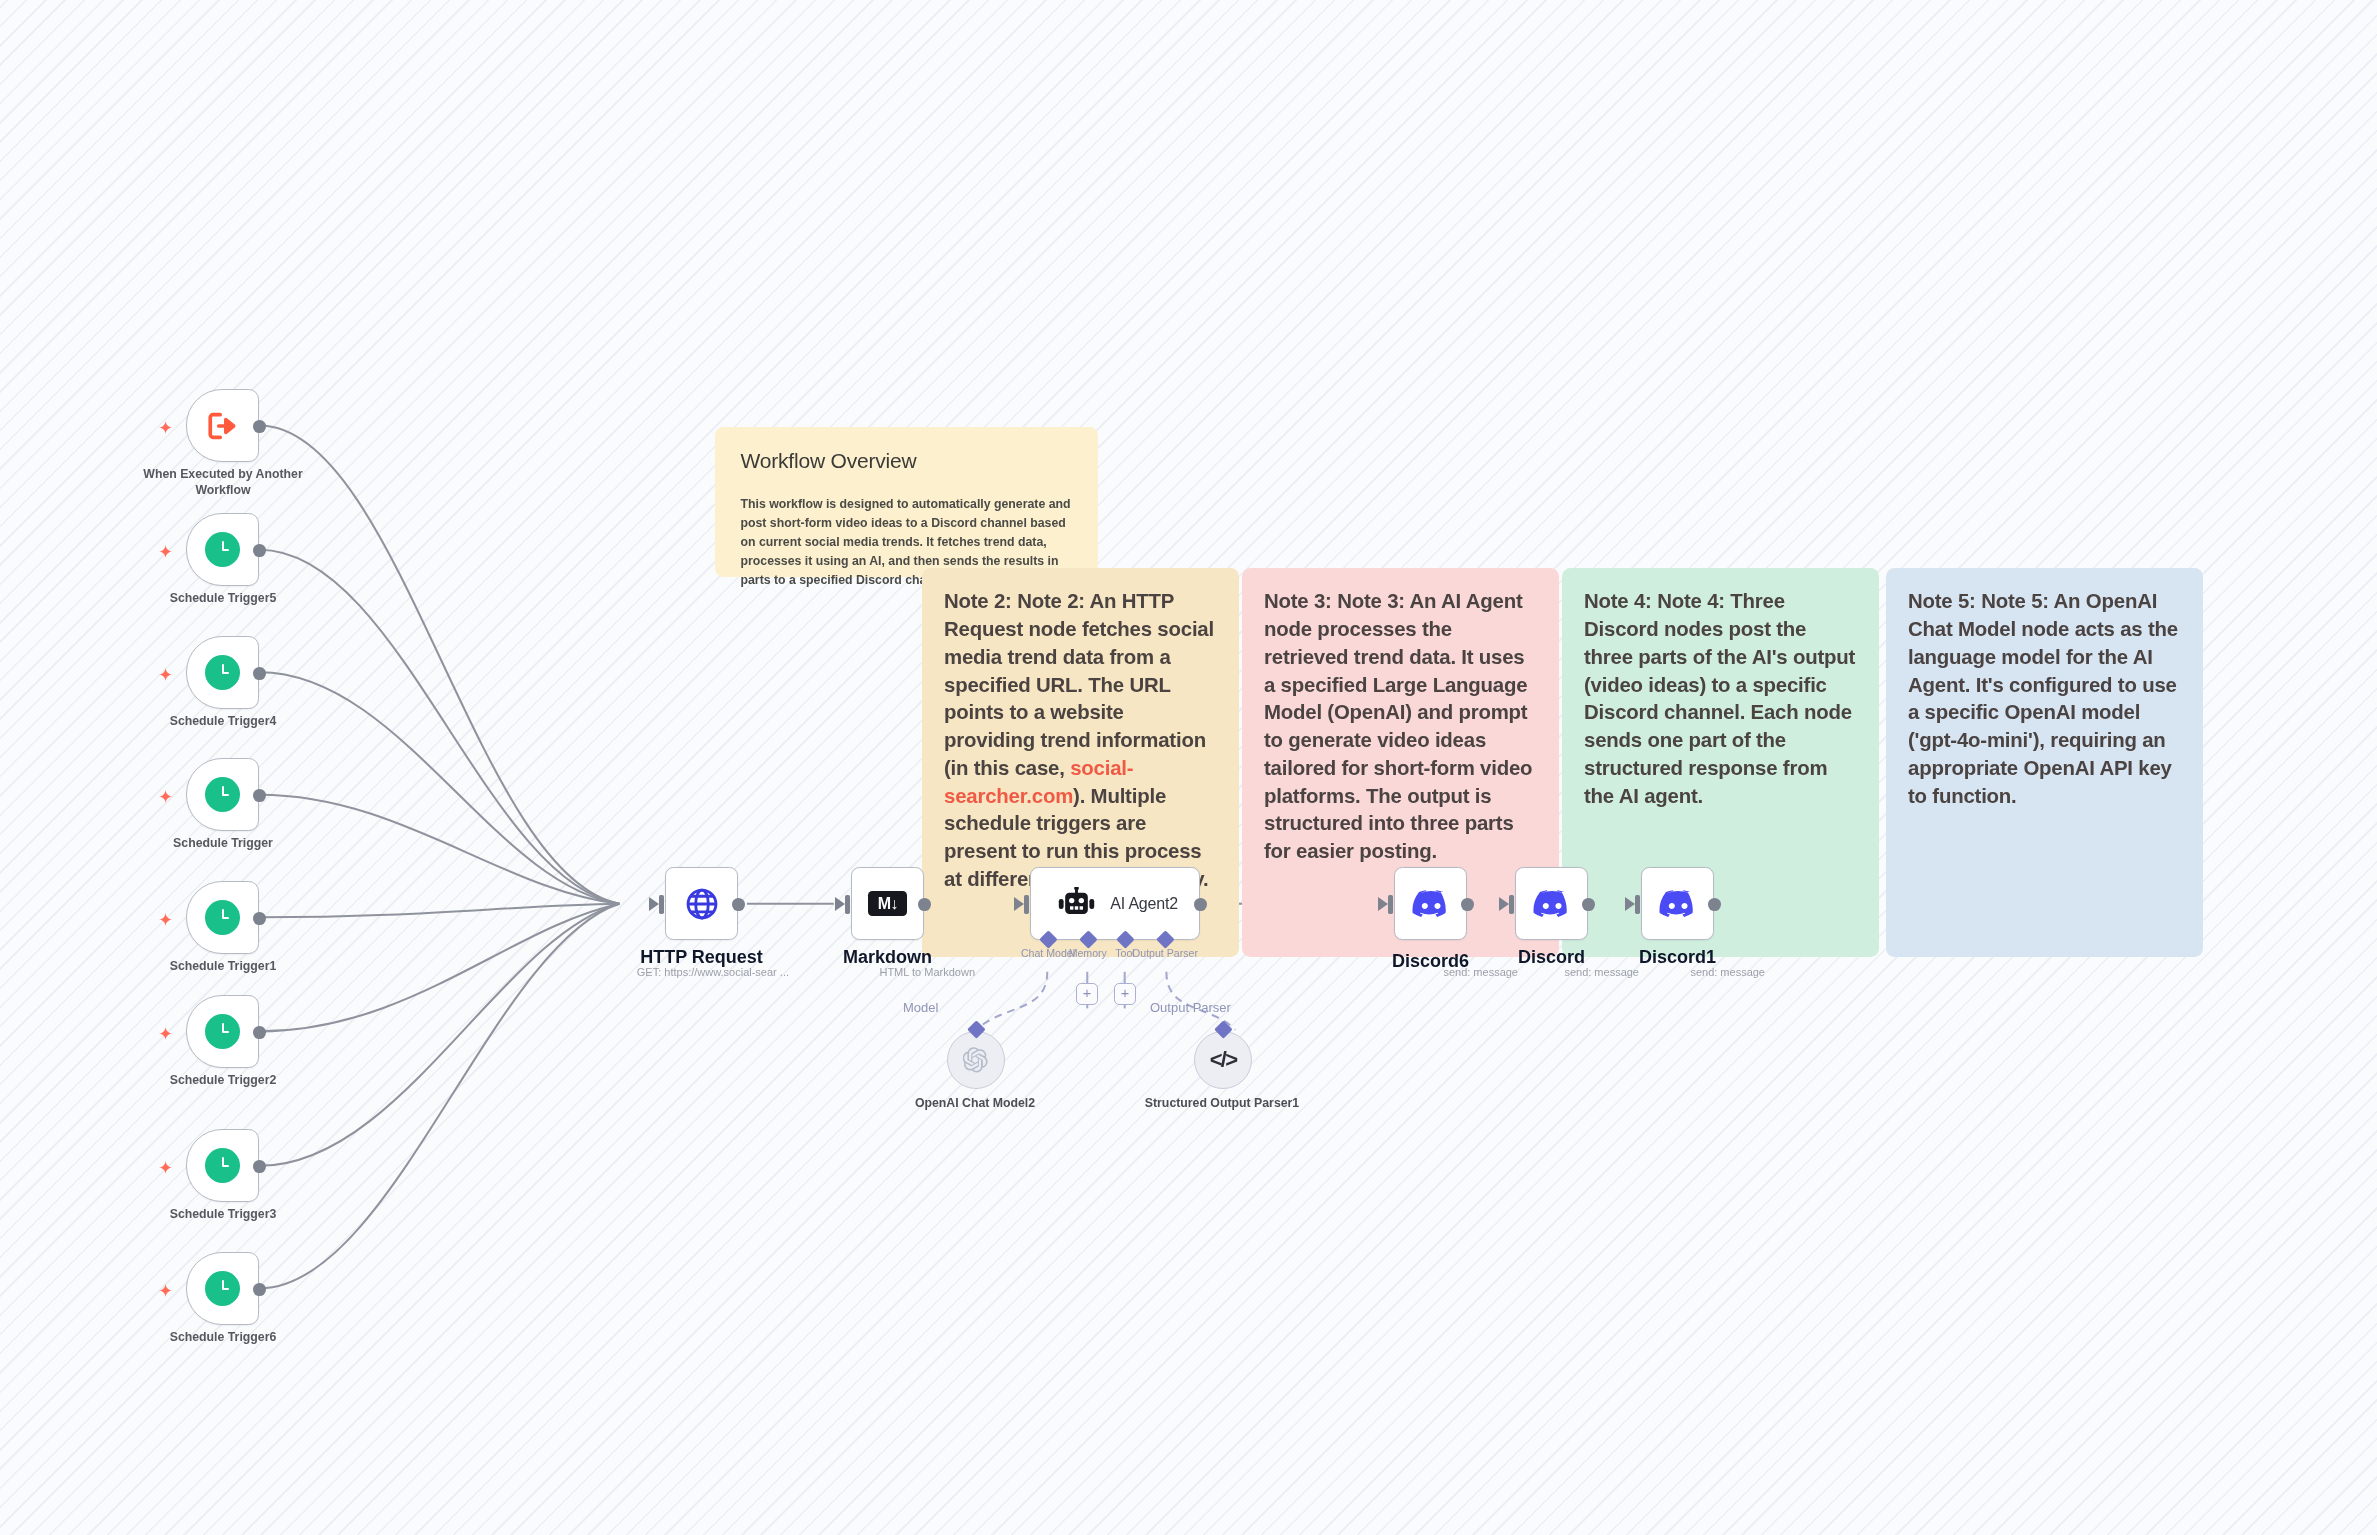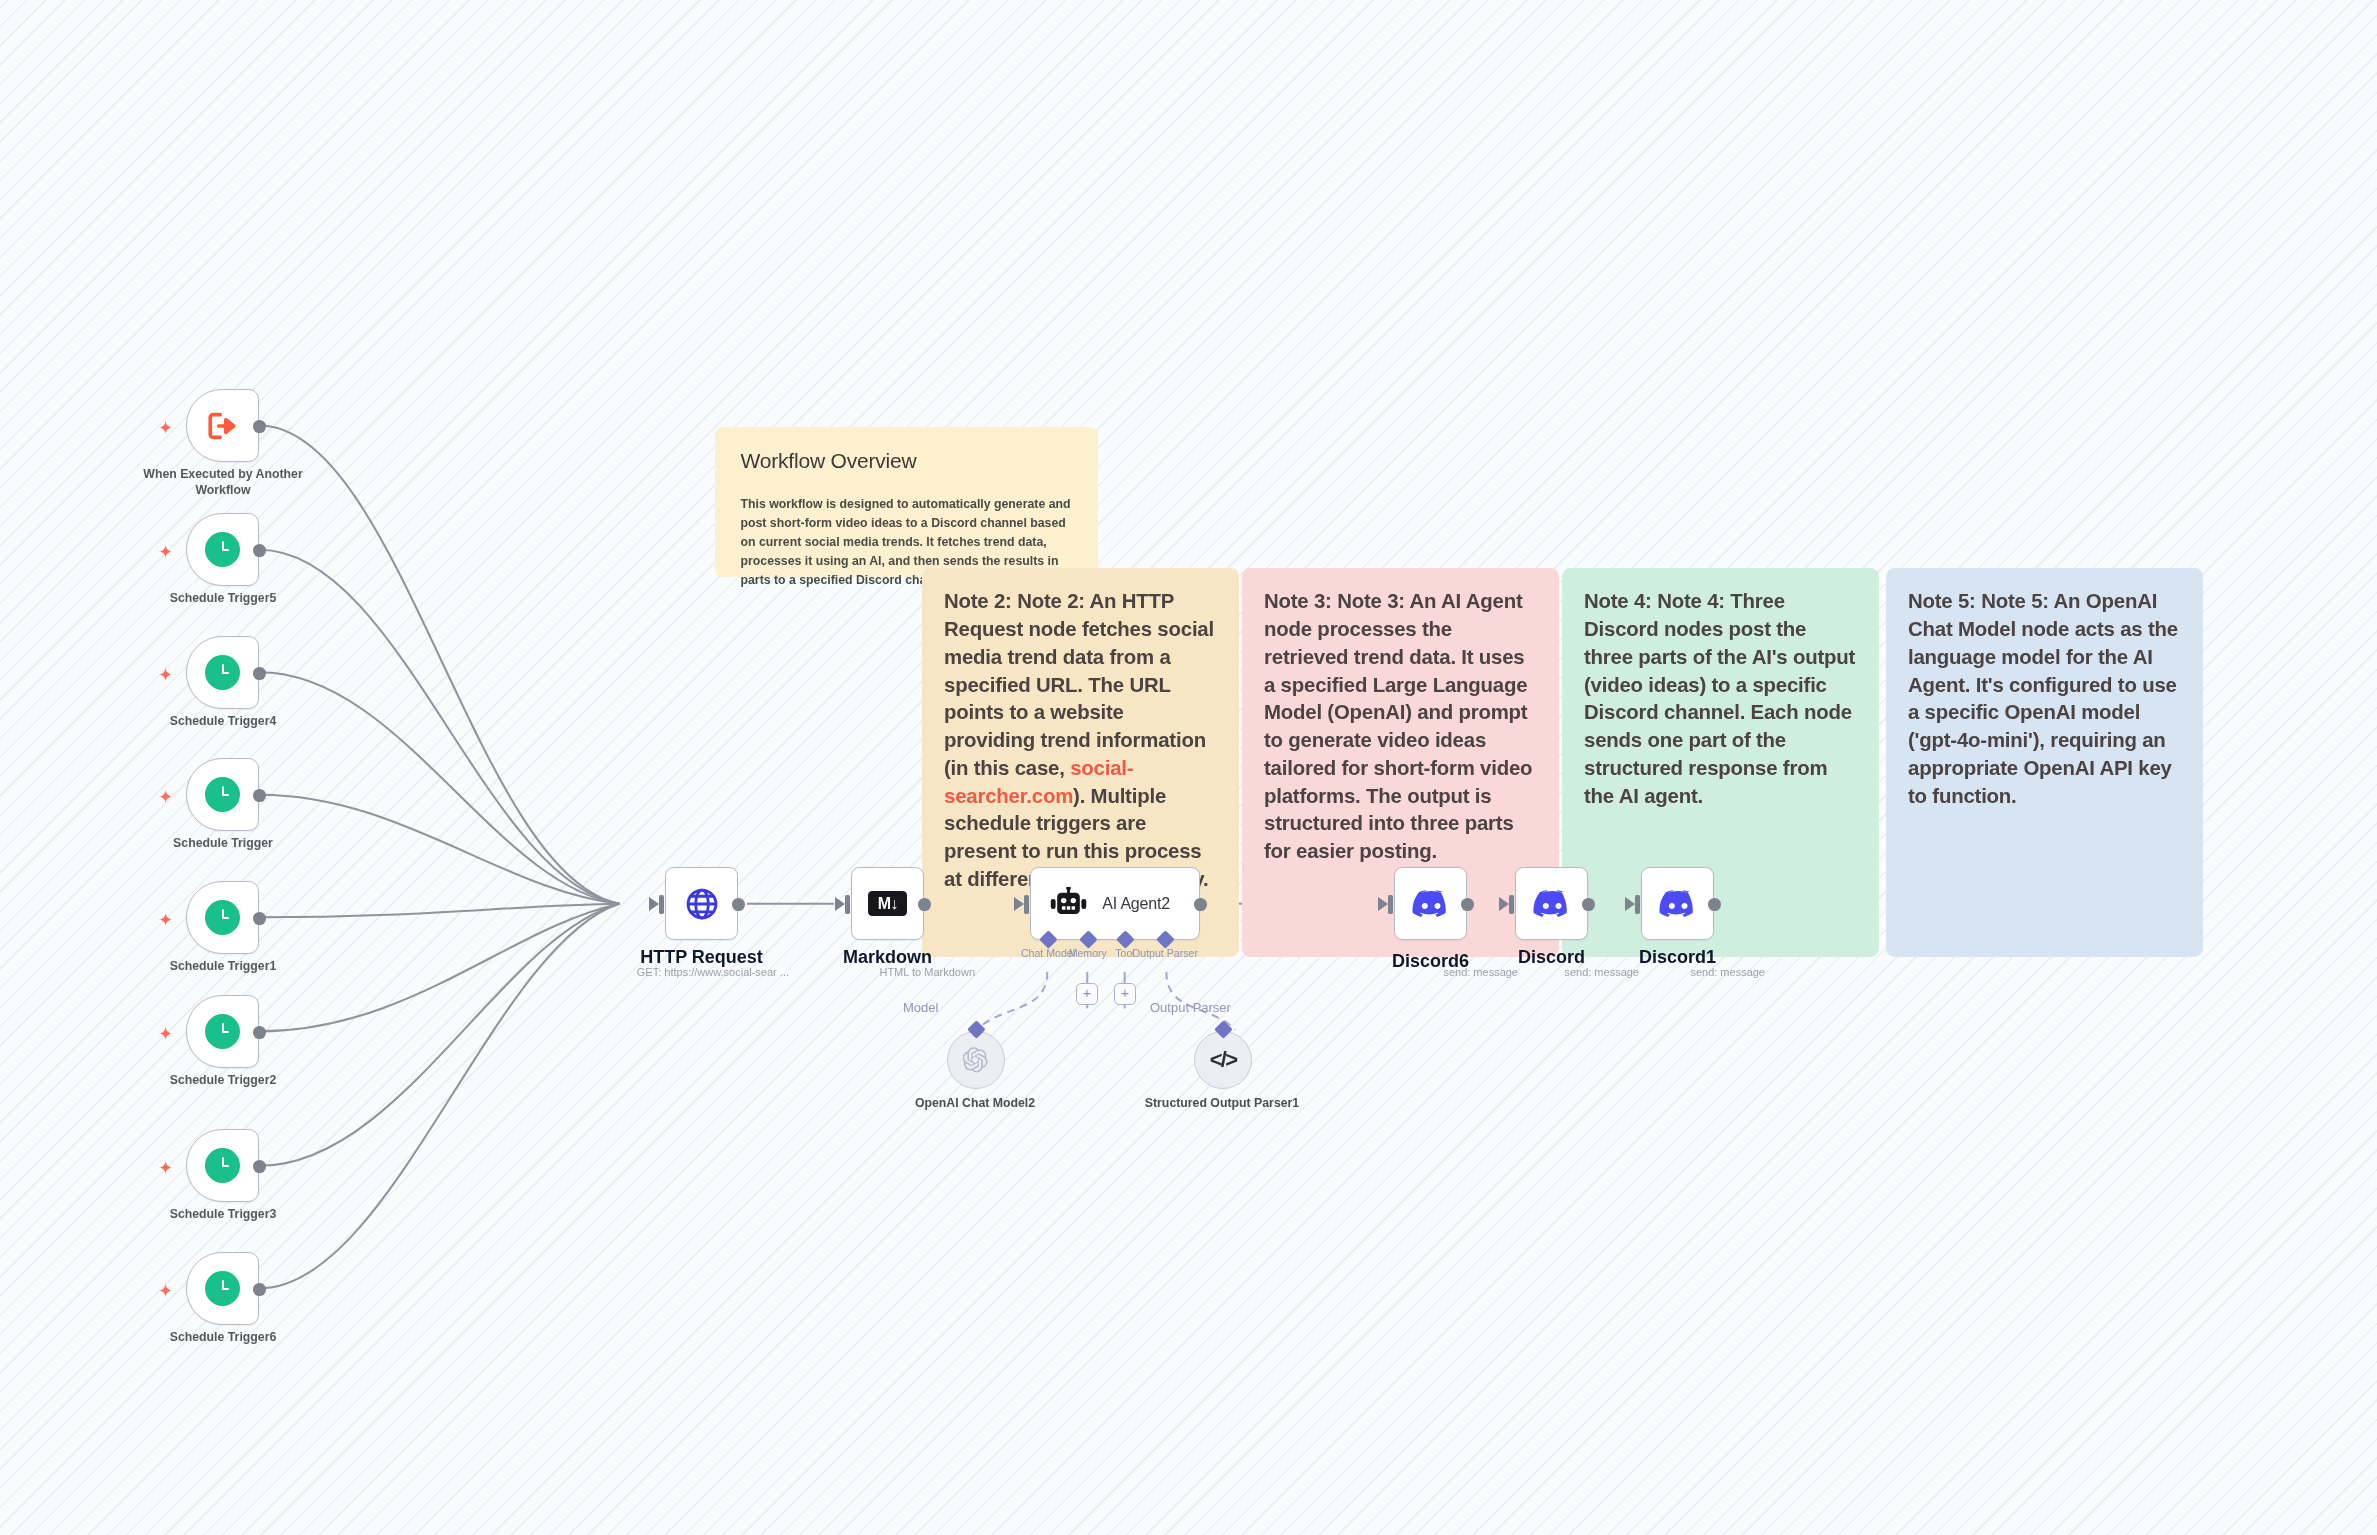--- a/index.html
+++ b/index.html
@@ -81,21 +81,21 @@
 
   
   .mnode{position:absolute;}
   .mbox{
     box-sizing:border-box;background:#ffffff;
     border:1.4px solid #b6bac4;border-radius:8.5px;
     display:flex;align-items:center;
     box-shadow:0 0.9px 1.7px rgba(30,35,60,0.06);
   }
   .mbox.sq{width:73px;height:73px;justify-content:center;}
-  .mbox.wide{width:170px;height:73px;padding-left:19px;gap:15.3px;}
+  .mbox.wide{width:170px;height:73px;padding-left:27px;gap:15.3px;}
   .mbox .agent-name{
     font-size:16px;font-weight:500;color:#36393f;letter-spacing:-0.2px;
   }
   .m-label{
     position:absolute;left:-51px;width:175px;text-align:center;
     font-size:18px;font-weight:700;color:#0f172a;
   }
   .m-sub{
     position:absolute;left:-51px;width:175px;text-align:right;
     font-size:11px;font-weight:500;color:#9aa0ab;

